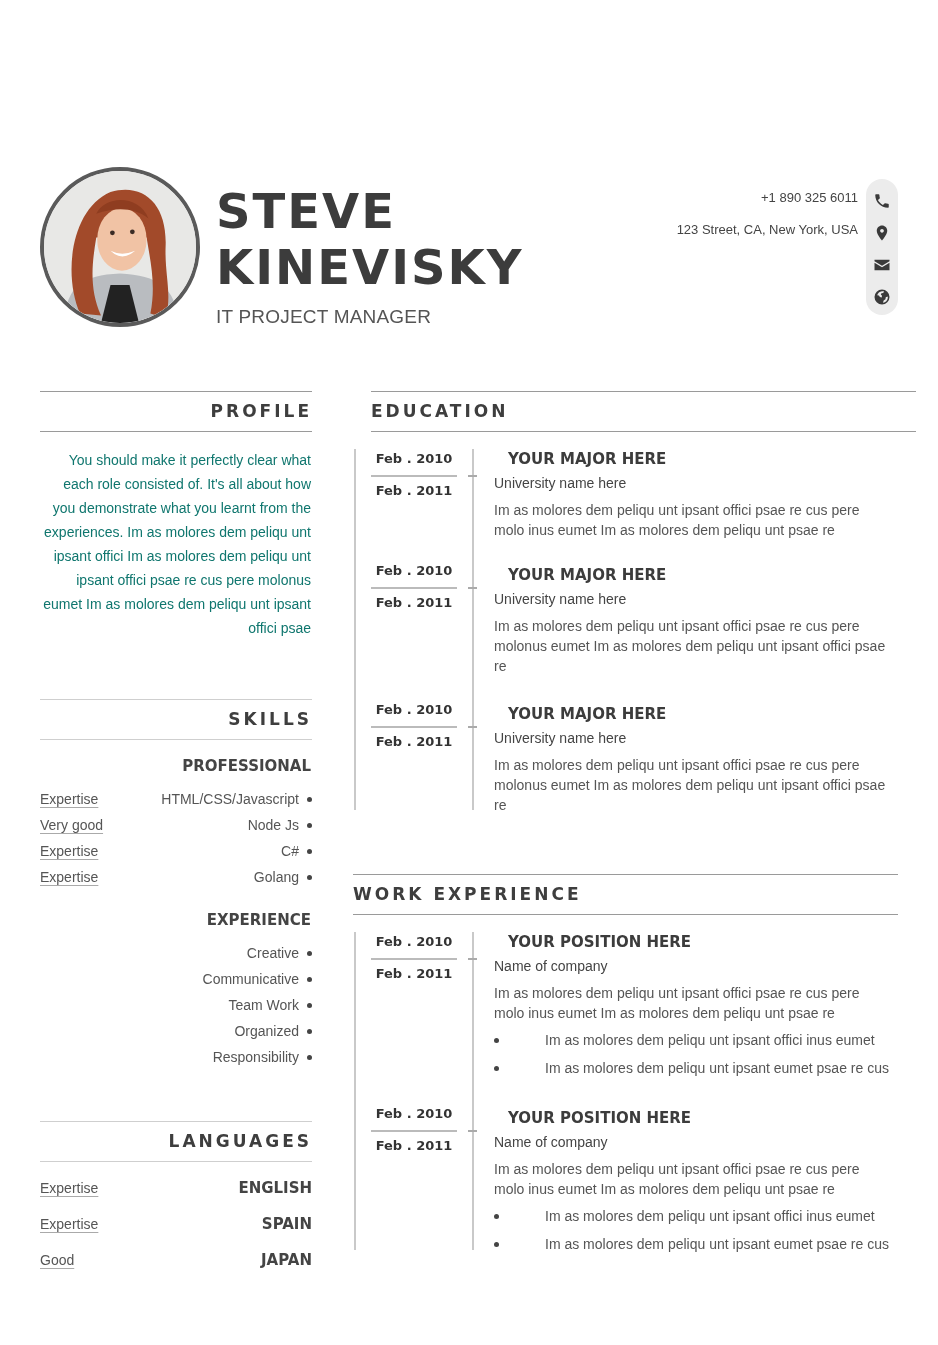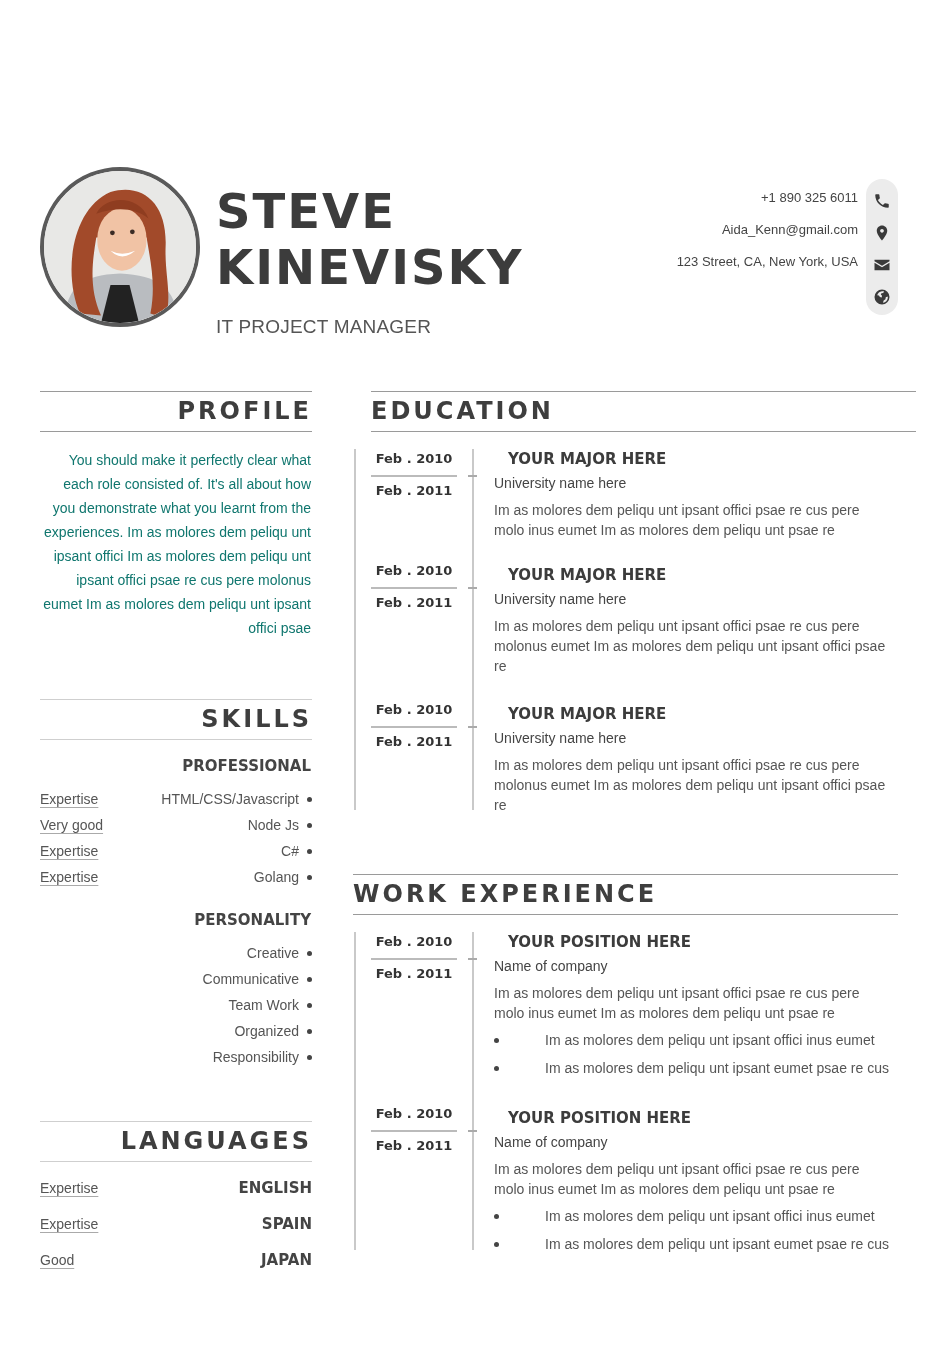--- a/index.html
+++ b/index.html
@@ -12,42 +12,42 @@
     border-radius: 50%; border: 4px solid #5a5a5a; overflow: hidden;
     background: #e9e9e9;
   }
   .avatar svg { width: 100%; height: 100%; display: block; }
   .name {
     position: absolute; left: 216px; top: 183px;
     font-family: "DejaVu Sans", sans-serif; font-weight: bold;
     font-size: 48px; line-height: 56px; letter-spacing: 2px; color: #3c3c3c;
   }
   .job-title {
-    position: absolute; left: 216px; top: 316px;
+    position: absolute; left: 216px; top: 306px;
     font-size: 19px; color: #555; letter-spacing: 0.2px;
   }
   .contact-list {
     position: absolute; right: 80px; top: 182px; text-align: right;
   }
   .contact-row {
     height: 32px; line-height: 32px; font-size: 13px; color: #444;
   }
   .contact-icons {
     position: absolute; left: 866px; top: 179px; width: 32px; height: 136px;
     background: #ececec; border-radius: 16px;
     display: flex; flex-direction: column; align-items: center; padding-top: 6px;
   }
   .contact-icons .ic { width: 32px; height: 32px; display: flex; align-items: center; justify-content: center; }
   .contact-icons svg { width: 18px; height: 18px; fill: #3a3a3a; }
 
   
   .sec-head {
     position: absolute; border-top: 1.5px solid #9a9a9a; border-bottom: 1.5px solid #9a9a9a;
     height: 41px; font-family: "DejaVu Sans", sans-serif; font-weight: bold;
-    font-size: 24px; letter-spacing: 3px; color: #3e3e3e; line-height: 38px;
+    font-size: 17px; letter-spacing: 3px; color: #3e3e3e; line-height: 38px;
   }
   .sec-head.left { left: 40px; width: 272px; text-align: right; padding-right: 0; }
   .sec-head.light { border-color: #cfcfcf; }
   .sec-head.right { left: 353px; width: 545px; text-align: left; }
 
   
   .profile-text {
     position: absolute; left: 40px; top: 448px; width: 271px; text-align: right;
     font-size: 14px; line-height: 24px; color: #0f766e;
   }
@@ -106,21 +106,20 @@
 </div>
 
 <div class="name">
   <div>STEVE</div>
   <div>KINEVISKY</div>
 </div>
 <div class="job-title">IT PROJECT MANAGER</div>
 
 <div class="contact-list">
   <div class="contact-row">+1 890 325 6011</div>
-  <div class="contact-row">Aida_Kenn@gmail.com</div>
   <div class="contact-row">123 Street, CA, New York, USA</div>
 </div>
 
 <div class="contact-icons">
   <div class="ic">
     <svg viewBox="0 0 24 24">
         <path d="M6.6 10.8c1.4 2.8 3.8 5.1 6.6 6.6l2.2-2.2c.3-.3.7-.4 1-.2 1.1.4 2.3.6 3.6.6.6 0 1 .4 1 1V20c0 .6-.4 1-1 1C10.6 21 3 13.4 3 4c0-.6.4-1 1-1h3.5c.6 0 1 .4 1 1 0 1.2.2 2.4.6 3.6.1.3 0 .7-.2 1l-2.3 2.2z"></path>
       </svg>
   </div>
   <div class="ic">
@@ -169,21 +168,21 @@
     </span>
 </div>
 <div class="skill-row" style="top:864px;">
   <span class="level">Expertise</span>
   <span class="skill-name">
       <span>Golang</span>
       <span class="dot"></span>
     </span>
 </div>
 
-<div class="sub-head" style="top:911px;">PERSONALITY</div>
+<div class="sub-head" style="top:911px;">EXPERIENCE</div>
 <div class="skill-row" style="top:940px; justify-content:flex-end;">
   <span class="skill-name">
       <span>Creative</span>
       <span class="dot"></span>
     </span>
 </div>
 <div class="skill-row" style="top:966px; justify-content:flex-end;">
   <span class="skill-name">
       <span>Communicative</span>
       <span class="dot"></span>

